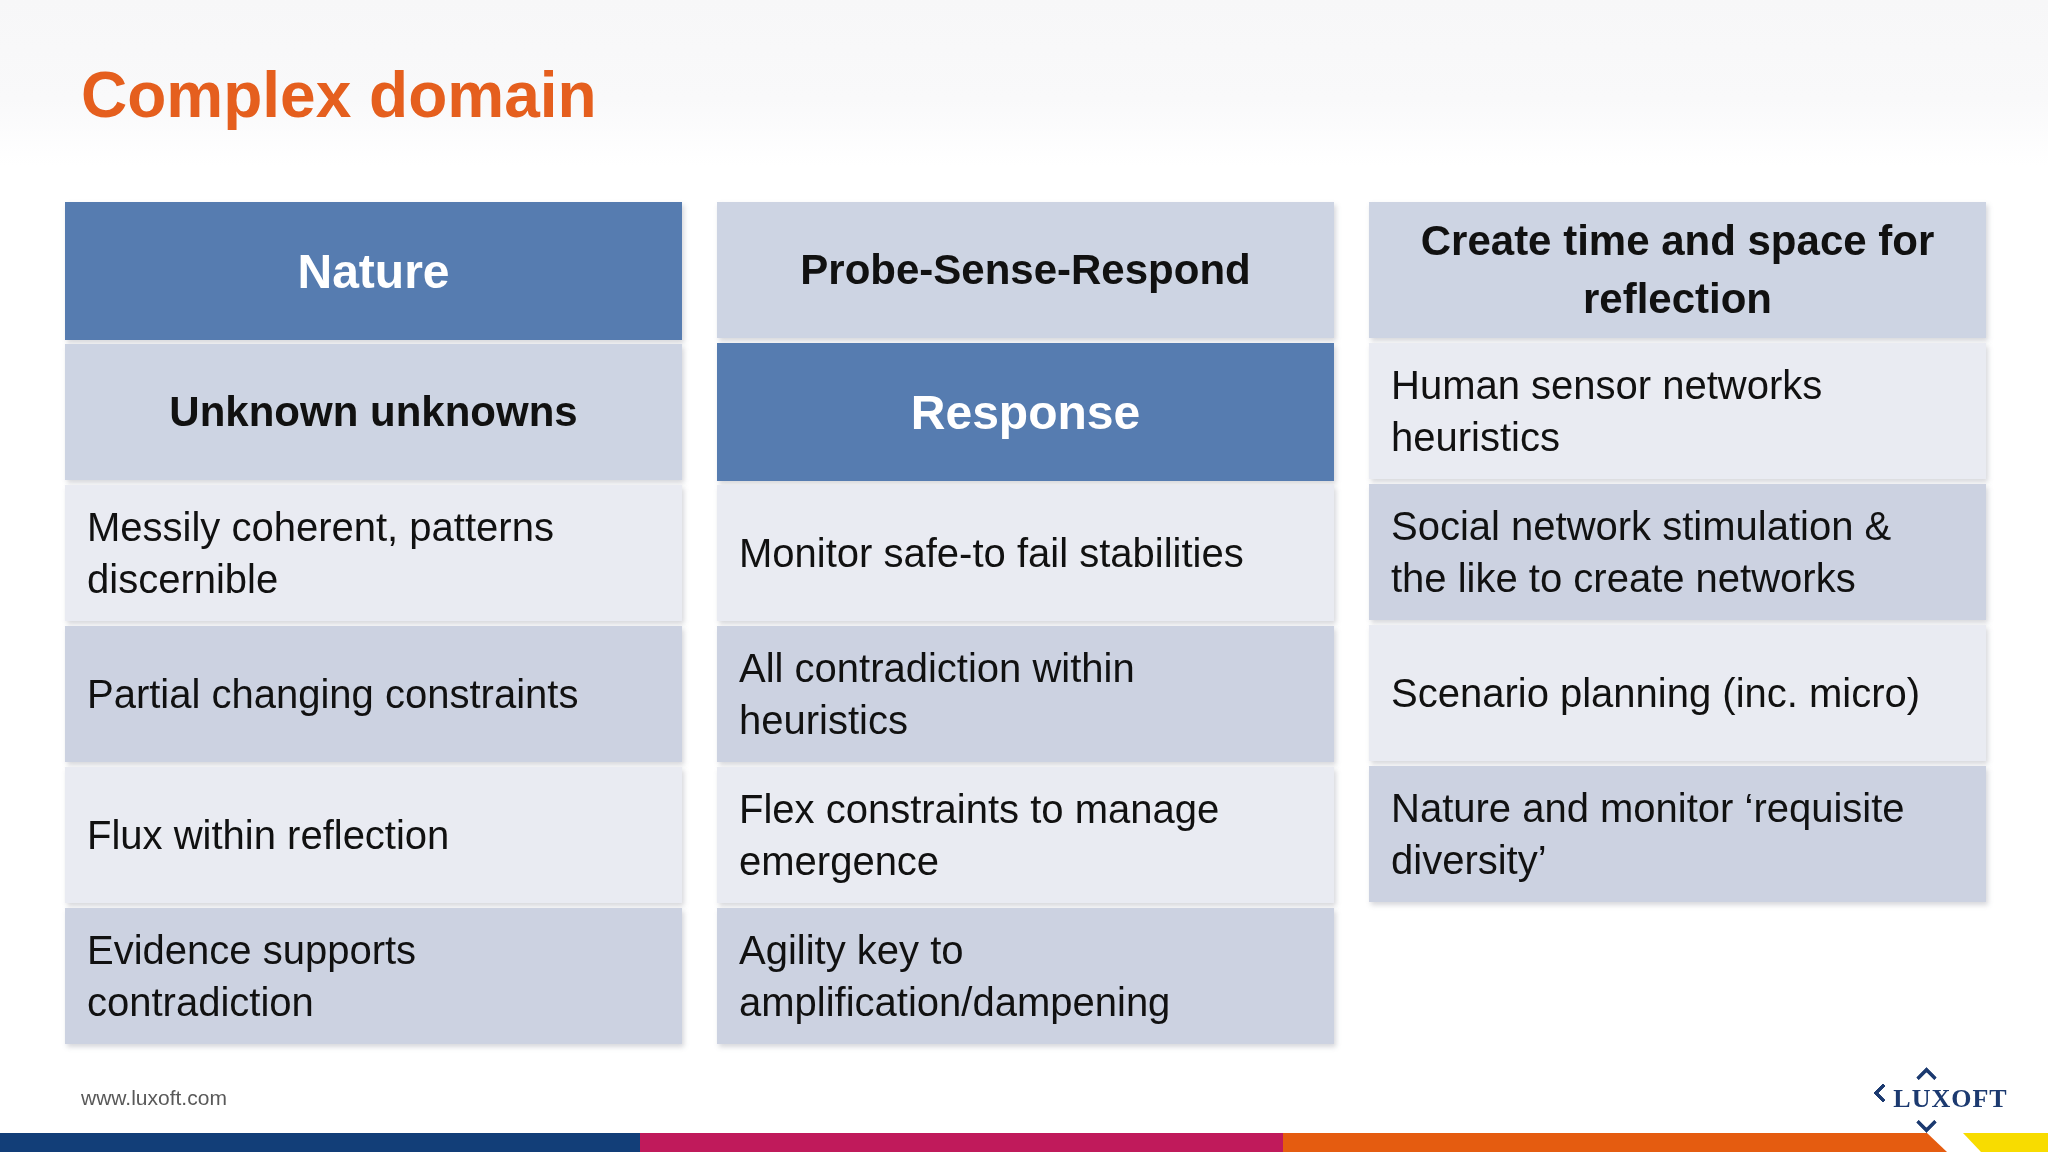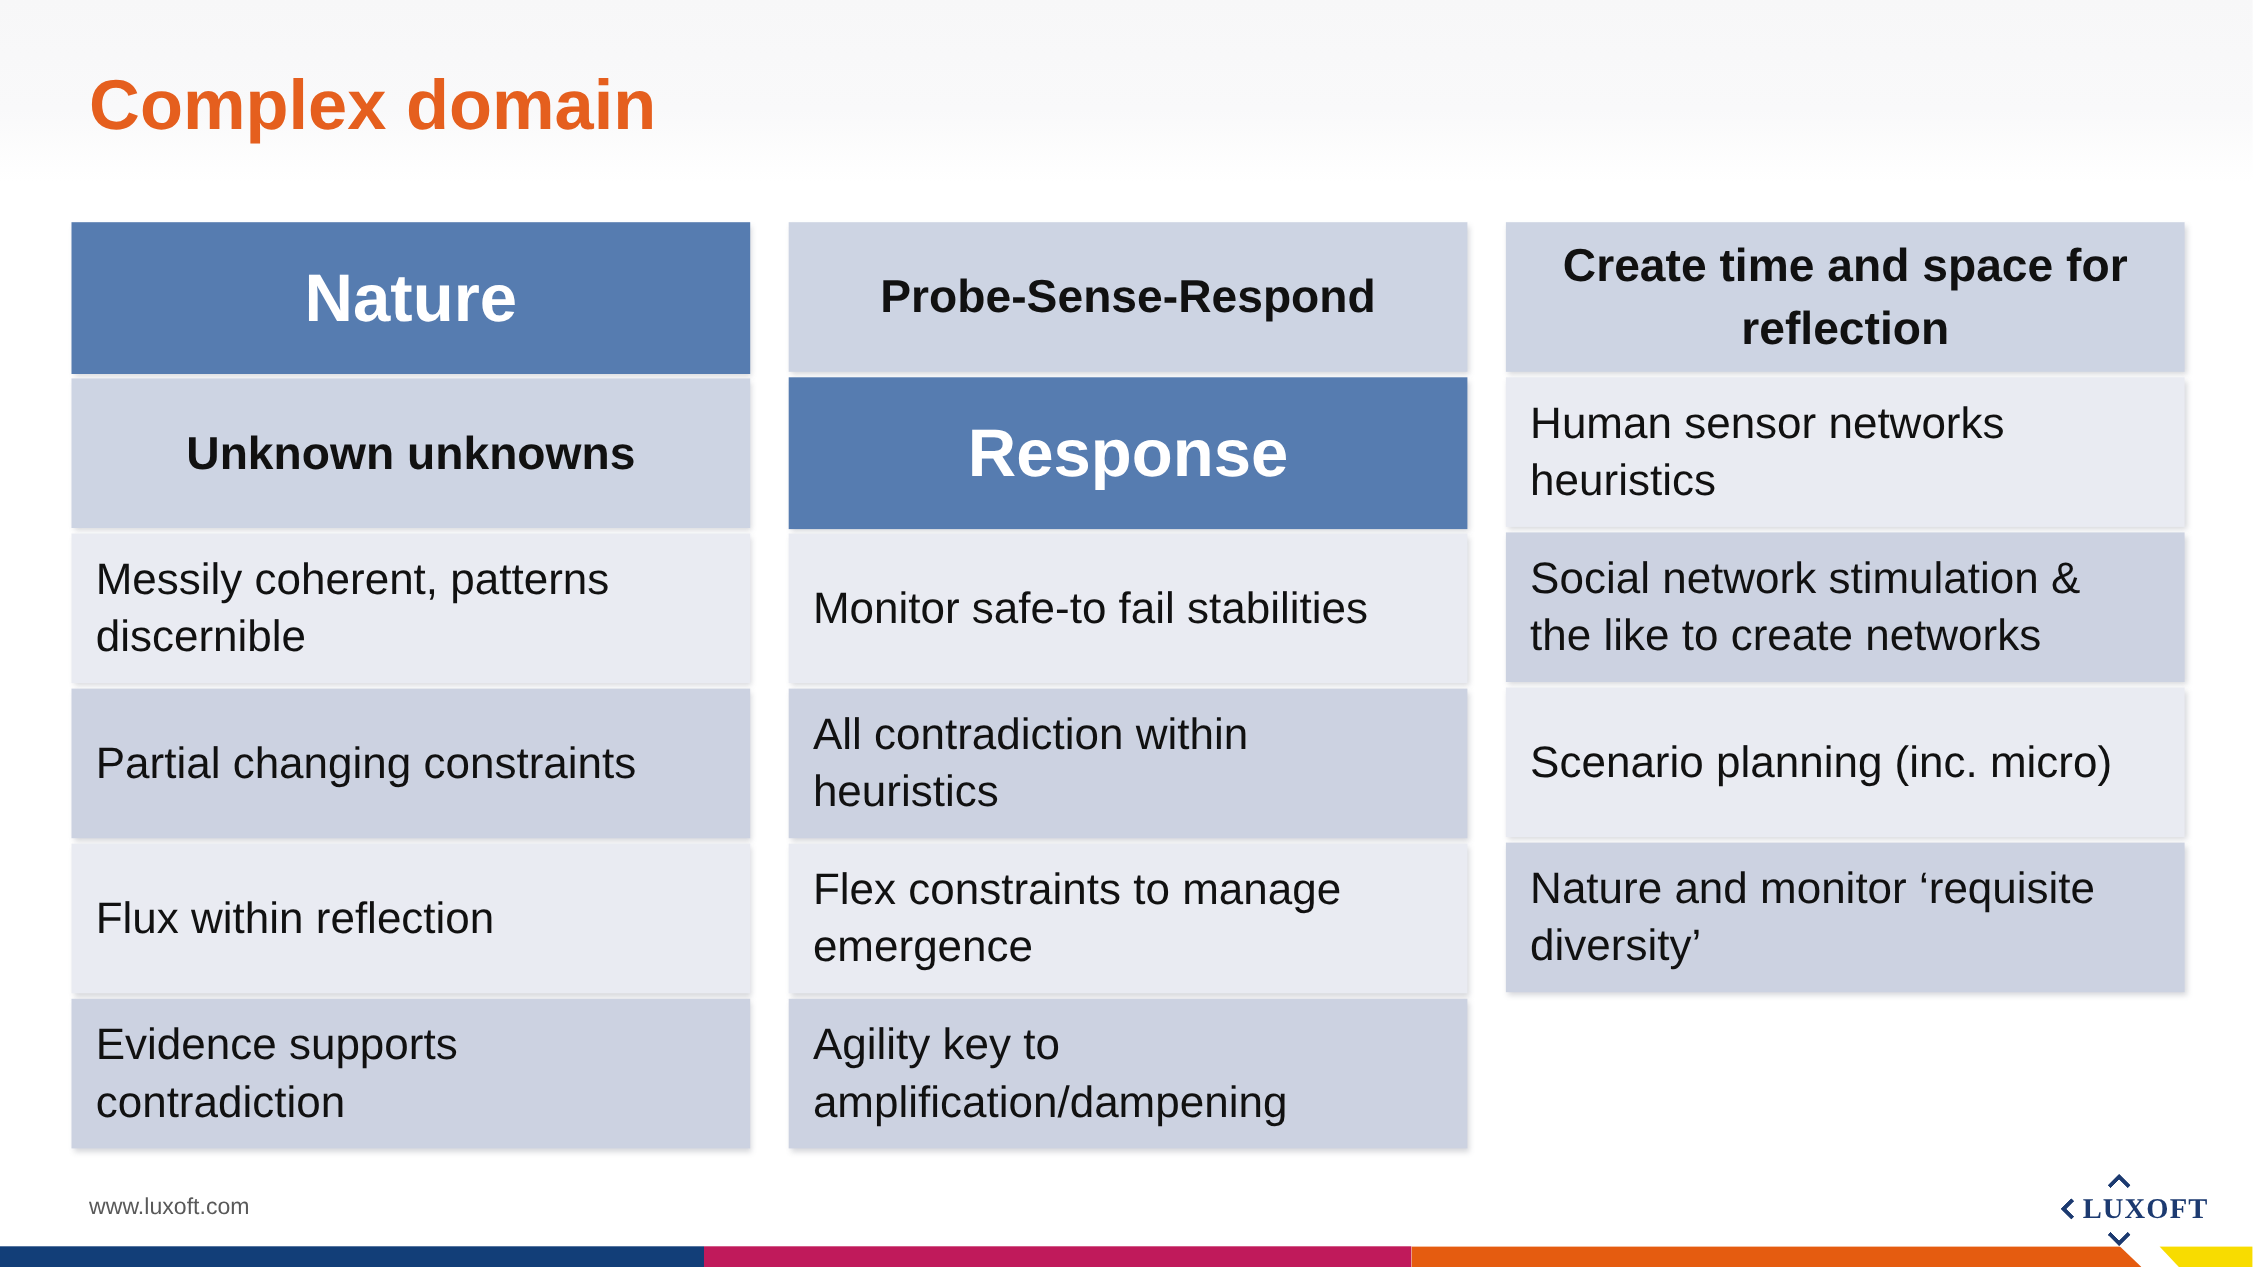--- a/index.html
+++ b/index.html
@@ -29,21 +29,21 @@
   .col{width:617px;display:flex;flex-direction:column;}
   .cell{
     box-sizing:border-box;width:617px;
     box-shadow:2px 3px 5px rgba(90,95,110,0.25);
     margin-bottom:5px;
   }
   .cell.header{
     height:138px;margin-bottom:4px;
     background:var(--header_bg,#567cb0);
     color:var(--header_text,#ffffff);
-    font-size:61px;font-weight:bold;
+    font-size:48px;font-weight:bold;
     display:flex;align-items:center;justify-content:center;
   }
   .cell.subheader{
     height:136px;
     background:var(--subheader_bg,#cdd4e3);
     color:var(--cell_text,#111111);
     font-size:42px;font-weight:bold;line-height:1.38;
     display:flex;align-items:center;justify-content:center;
     text-align:center;padding:0 18px;
   }
@@ -67,21 +67,21 @@
     display:flex;flex-direction:column;align-items:center;
     color:var(--logo_navy,#1c3a70);
   }
   .chev{
     width:11px;height:11px;display:inline-block;
     border:solid var(--logo_navy,#1c3a70);
     border-width:4px 4px 0 0;border-radius:1px;
   }
   .chev.up{transform:translateX(-16px) rotate(-45deg);margin-bottom:1px;}
   .chev.down{transform:translateX(-16px) rotate(135deg);margin-top:3px;}
-  .logo-row{display:flex;align-items:center;gap:3px;}
+  .logo-row{display:flex;gap:3px;}
   .chev.left{transform:rotate(-135deg);width:10px;height:10px;border-width:4px 4px 0 0;}
   .logo-text{
     font-family:"Liberation Serif","DejaVu Serif",serif;
     font-weight:bold;font-size:26px;letter-spacing:1px;line-height:1;
   }
 
   .bottom-bar{
     position:absolute;left:0;bottom:0;width:2048px;height:19px;
     display:flex;
   }

